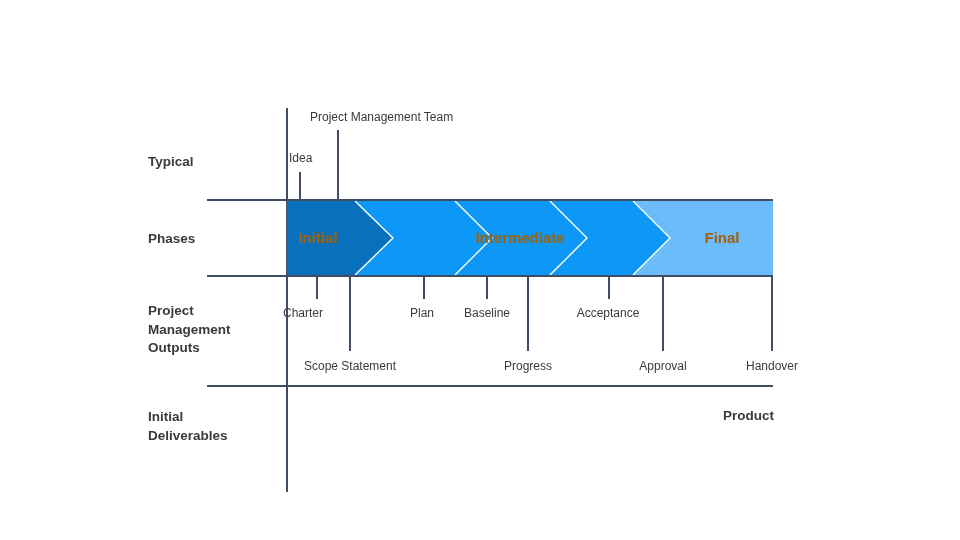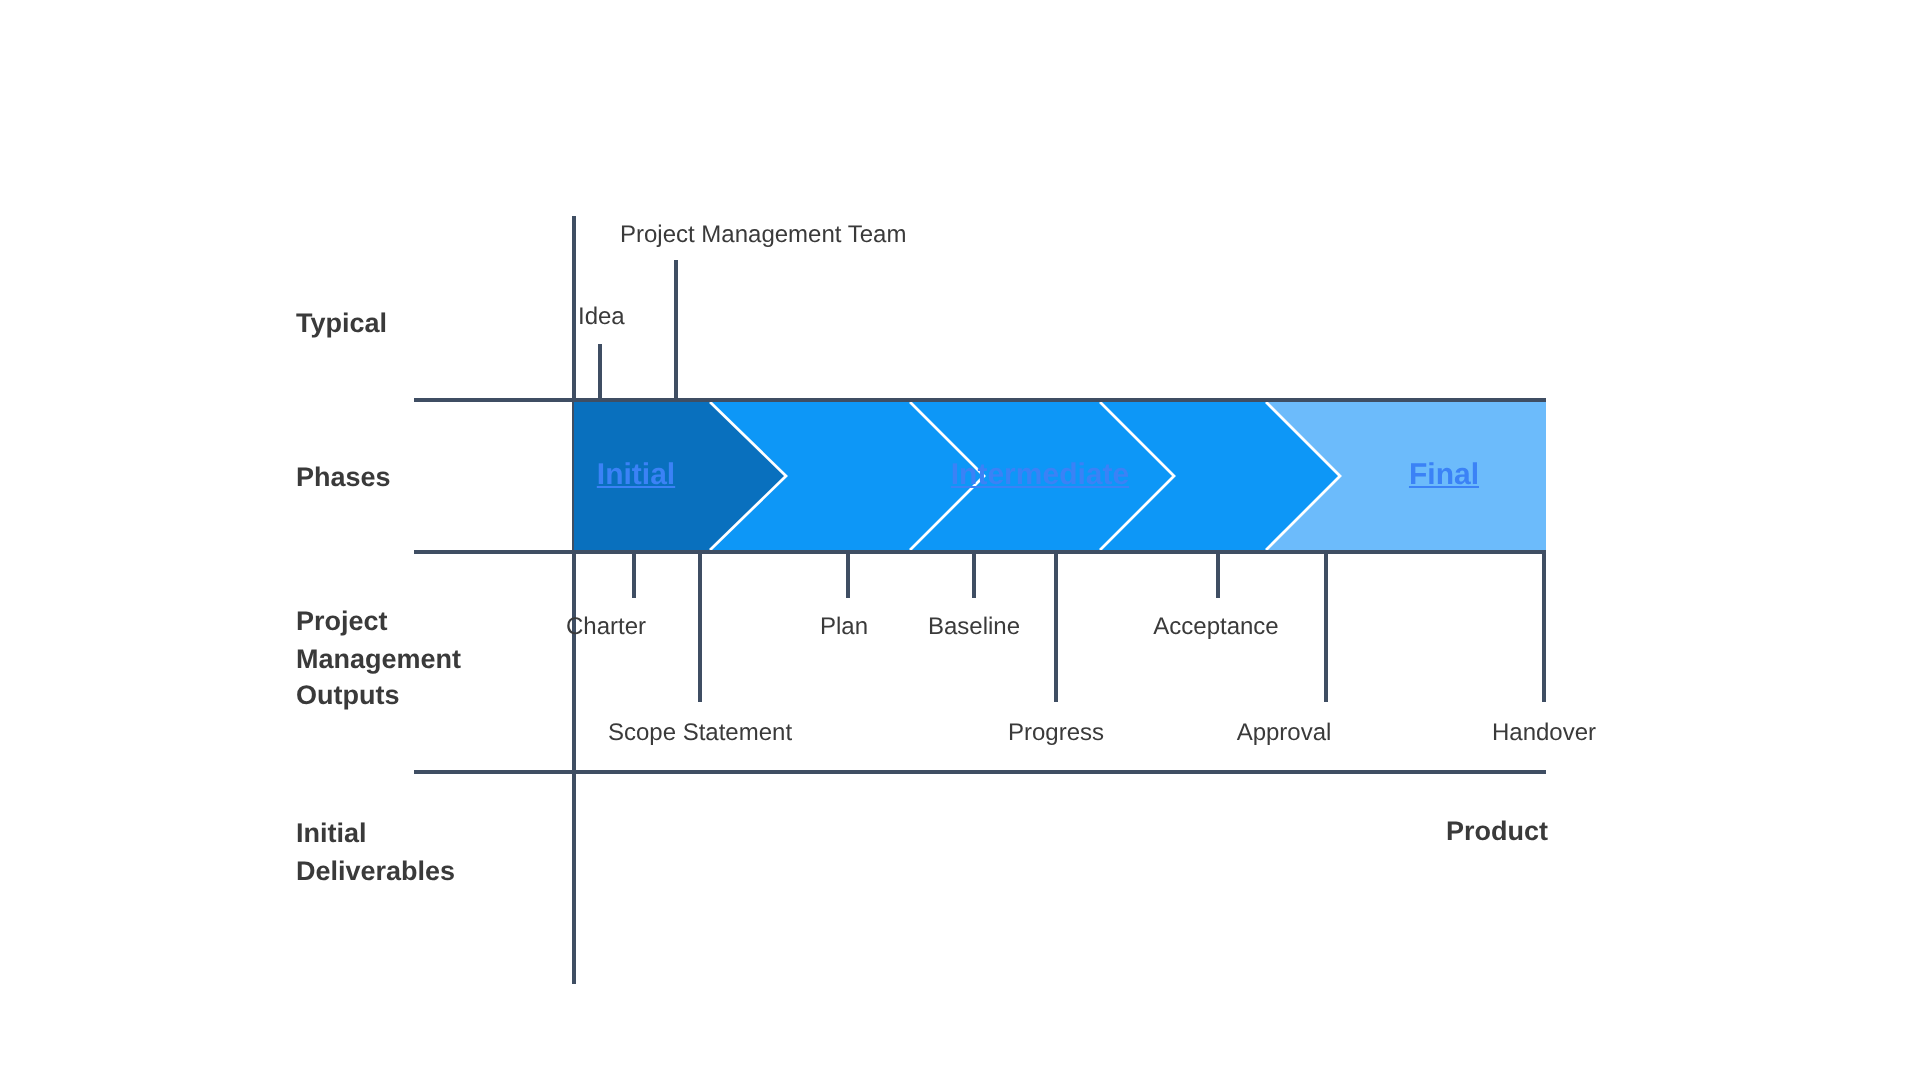--- a/index.html
+++ b/index.html
@@ -42,30 +42,30 @@
     position:absolute;font-size:12px;color:#3a3a3a;white-space:nowrap;
   }
   .sl-team{left:310px;top:110px;}
   .sl-idea{left:289px;top:151px;}
   .out-label{
     position:absolute;font-size:12px;color:#3a3a3a;width:140px;text-align:center;white-space:nowrap;
   }
   .o-row1{top:306px;}
   .o-row2{top:359px;}
   .o-charter{left:233px;}  .o-plan{left:352px;}  .o-baseline{left:417px;}  .o-acceptance{left:538px;}
-  .o-scope{left:280px;}  .o-progress{left:458px;}  .o-approval{left:572px;}  .o-handover{left:702px;}
+  .o-scope{left:280px;}  .o-progress{left:458px;}  .o-approval{left:593px;}  .o-handover{left:702px;}
   .product-label{
     position:absolute;left:723px;top:408px;font-size:13.5px;font-weight:bold;color:#3a3a3a;
   }
   
   .band{position:absolute;left:287px;top:201px;width:486px;height:74px;display:block;}
   .chev{fill:none;stroke:#ffffff;stroke-width:1.4;}
   .phase-text{
-    position:absolute;top:229px;font-size:15px;font-weight:bold;color:#3b82f6;
-    text-align:center;white-space:nowrap;text-decoration:underline;
+    position:absolute;top:229px;font-size:15px;font-weight:bold;color:#a16207;
+    text-align:center;white-space:nowrap;
   }
   .pt-initial{left:289px;width:58px;}
   .pt-intermediate{left:440px;width:160px;}
   .pt-final{left:677px;width:90px;}
 </style>
 </head>
 <body>
 
 <div class="slide">
 

